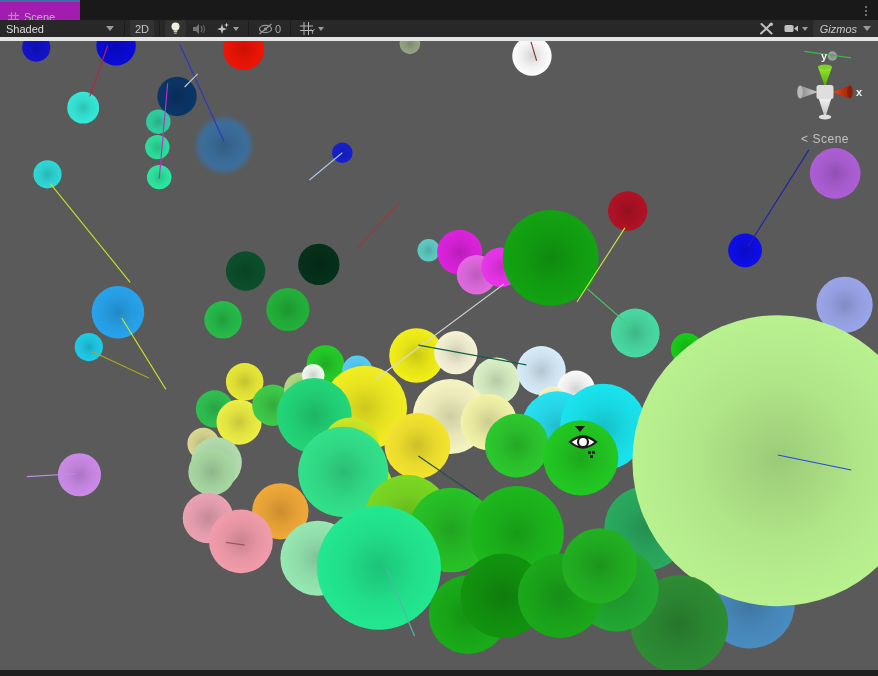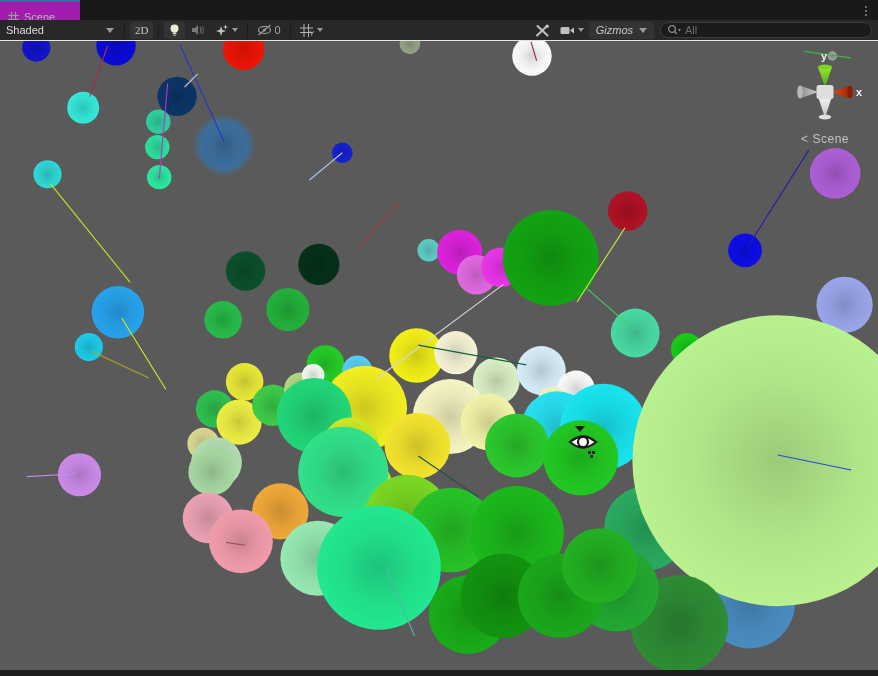--- a/index.html
+++ b/index.html
@@ -9,24 +9,24 @@
   
   .tabbar { position:relative; height:20px; background:#191919; }
   .tab { position:absolute; left:0; top:0; width:80px; height:32px; background:#a21caf;
          border-top:2px solid #3c6ea5; display:flex; align-items:center; gap:5px; padding:0 8px;
          color:#b9b9b9; font-size:11px; }
   .kebab { position:absolute; right:6px; top:3px; width:12px; height:15px; display:flex;
            flex-direction:column; align-items:center; justify-content:center; gap:2px; cursor:pointer; }
   .kebab i { width:2px; height:2px; background:#8a8a8a; border-radius:1px; }
 
   
-  .toolbar { position:relative; height:21px; background:#282828; border-bottom:1px solid #e5e5e5;
+  .toolbar { position:relative; height:21px; background:#282828; border-bottom:4px solid #e5e5e5;
              display:flex; align-items:center; color:#c8c8c8; font-size:11px; }
   .tb-item { display:flex; align-items:center; height:17px; padding:0 5px; border-radius:2px; }
-  .tb-btn { background:#333333; margin:0 1px;font-family:Liberation Serif, serif; }
+  .tb-btn { background:#333333; margin:0 1px; }
   .sep { width:1px; height:15px; background:#1c1c1c; margin:0 4px; }
   .arrow-down { width:0; height:0; border-left:4px solid transparent; border-right:4px solid transparent;
                 border-top:5px solid #999; margin-left:6px; }
   .arrow-down.small { border-left-width:3px; border-right-width:3px; border-top-width:4px; margin-left:3px; }
   .shaded-dd { width:120px; justify-content:space-between; padding:0 6px; color:#dddddd; cursor:pointer; }
   .count { color:#a8a8a8; margin-left:2px; }
   .spacer { flex:1; }
   .gizmos-dd { padding:0 7px; background:#333333; cursor:pointer;font-style:italic; }
   .searchbox { display:flex; align-items:center; background:#1b1b1b; border:1px solid #3a3a3a;
                border-radius:9px; height:16px; width:212px; margin:0 6px 0 6px; padding:0 6px; }
@@ -140,28 +140,20 @@
     <div class="tb-item">
       <svg width="15" height="11" viewBox="0 0 15 11">
         <rect x="0.5" y="2" width="9" height="7" rx="1.5" fill="#c0c0c0"></rect>
         <polygon points="10,5.5 14,2.5 14,8.5" fill="#c0c0c0"></polygon>
       </svg>
       <span class="arrow-down small"></span>
     </div>
     <div class="tb-item gizmos-dd">
       <span>Gizmos</span>
       <span class="arrow-down"></span>
-    </div>
-    <div class="searchbox">
-      <svg width="14" height="12" viewBox="0 0 14 12" style="margin-right:4px;">
-        <circle cx="5" cy="5" r="3.4" fill="none" stroke="#8a8a8a" stroke-width="1.3"></circle>
-        <line x1="7.5" y1="7.5" x2="10" y2="10" stroke="#8a8a8a" stroke-width="1.3"></line>
-        <polygon points="11,5 14,5 12.5,7.5" fill="#8a8a8a"></polygon>
-      </svg>
-      <input type="text" placeholder="All" style="">
     </div>
   </div>
 
   <div class="viewport">
     <svg id="scene-svg" width="878" height="629" viewBox="0 41 878 670">
       <defs>
         <radialGradient id="coreShade" cx="50%" cy="50%" r="50%">
           <stop offset="0%" stop-color="rgba(0,0,0,0.16)"></stop>
           <stop offset="55%" stop-color="rgba(0,0,0,0.05)"></stop>
           <stop offset="100%" stop-color="rgba(0,0,0,0)"></stop>

